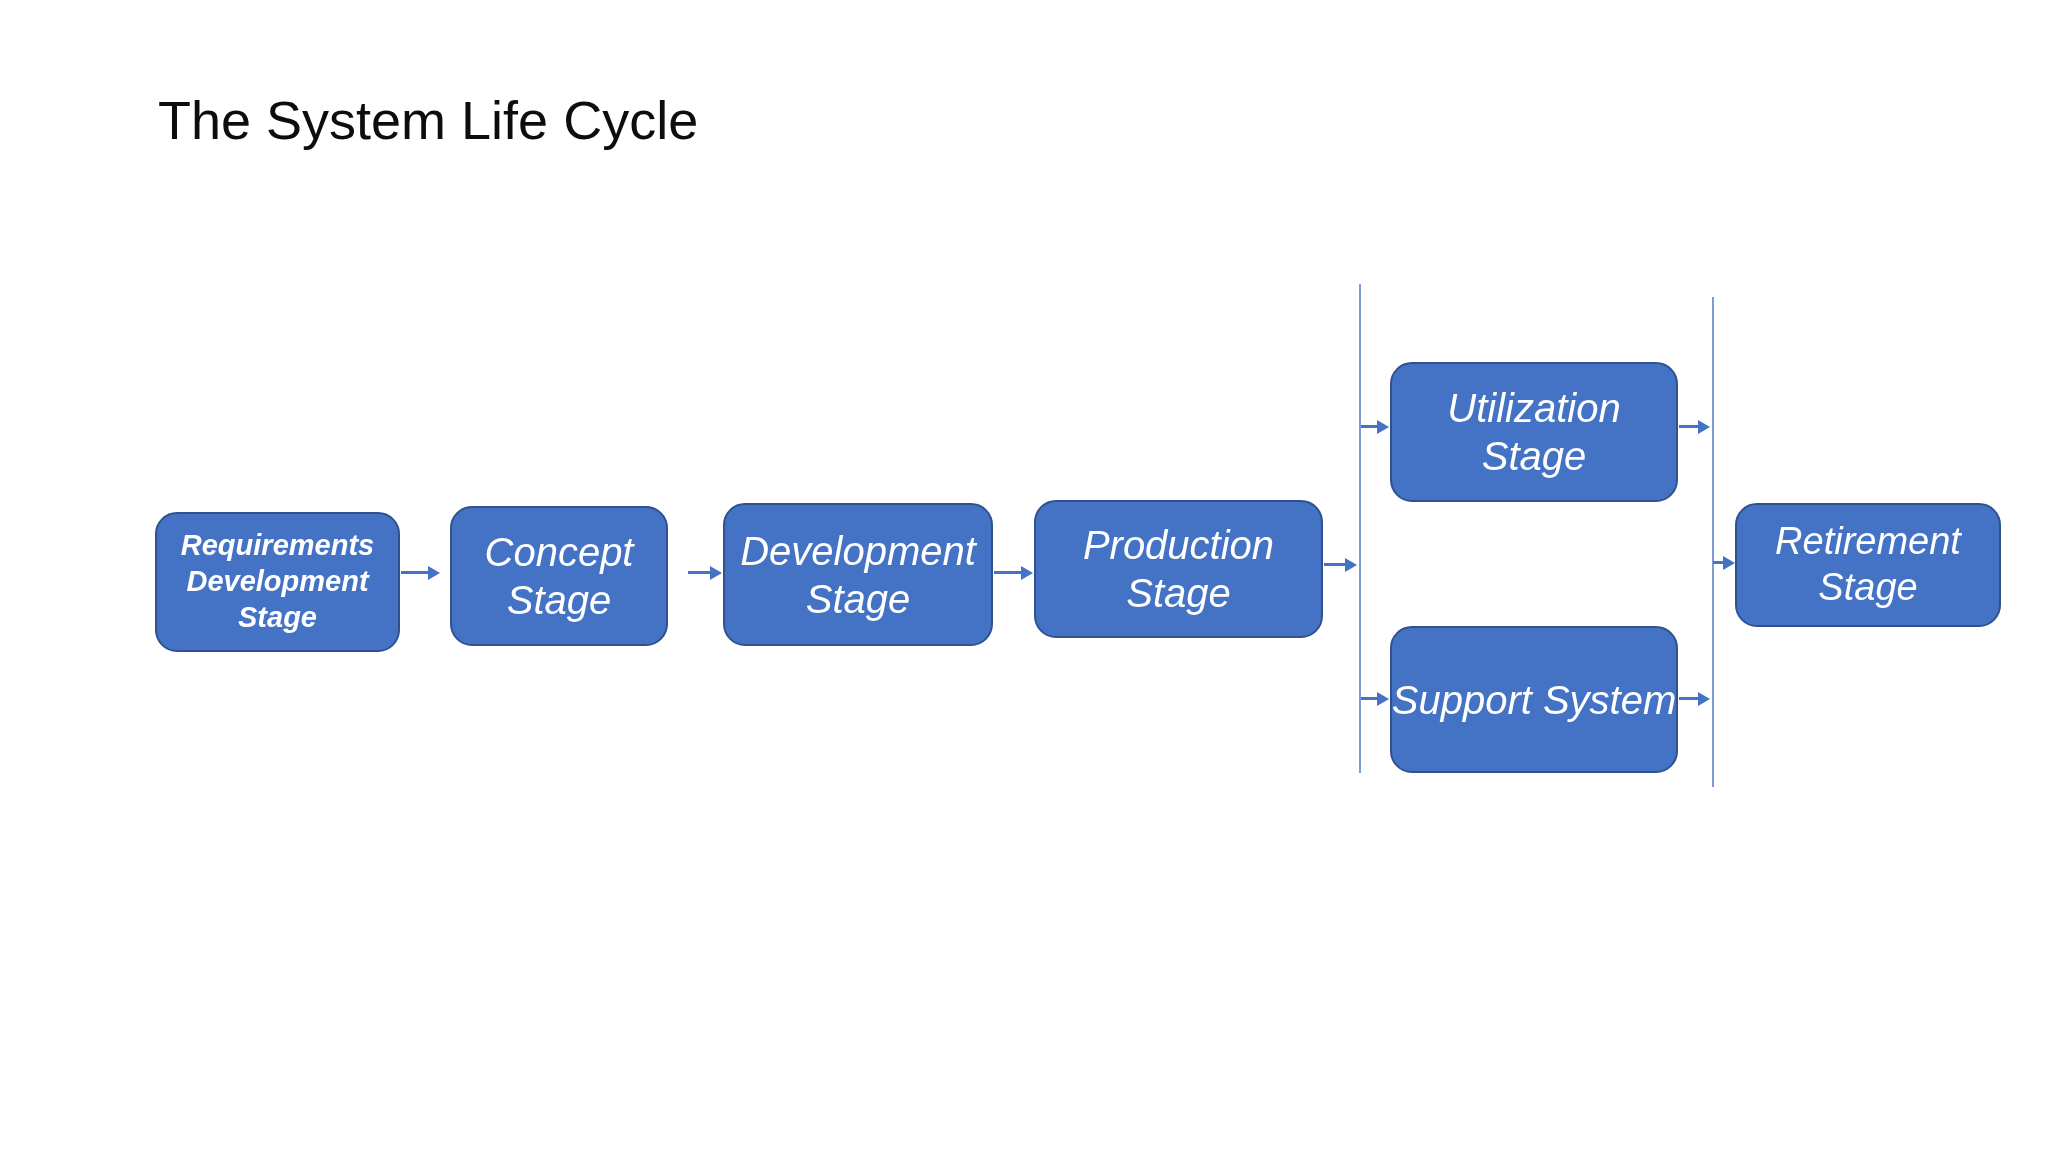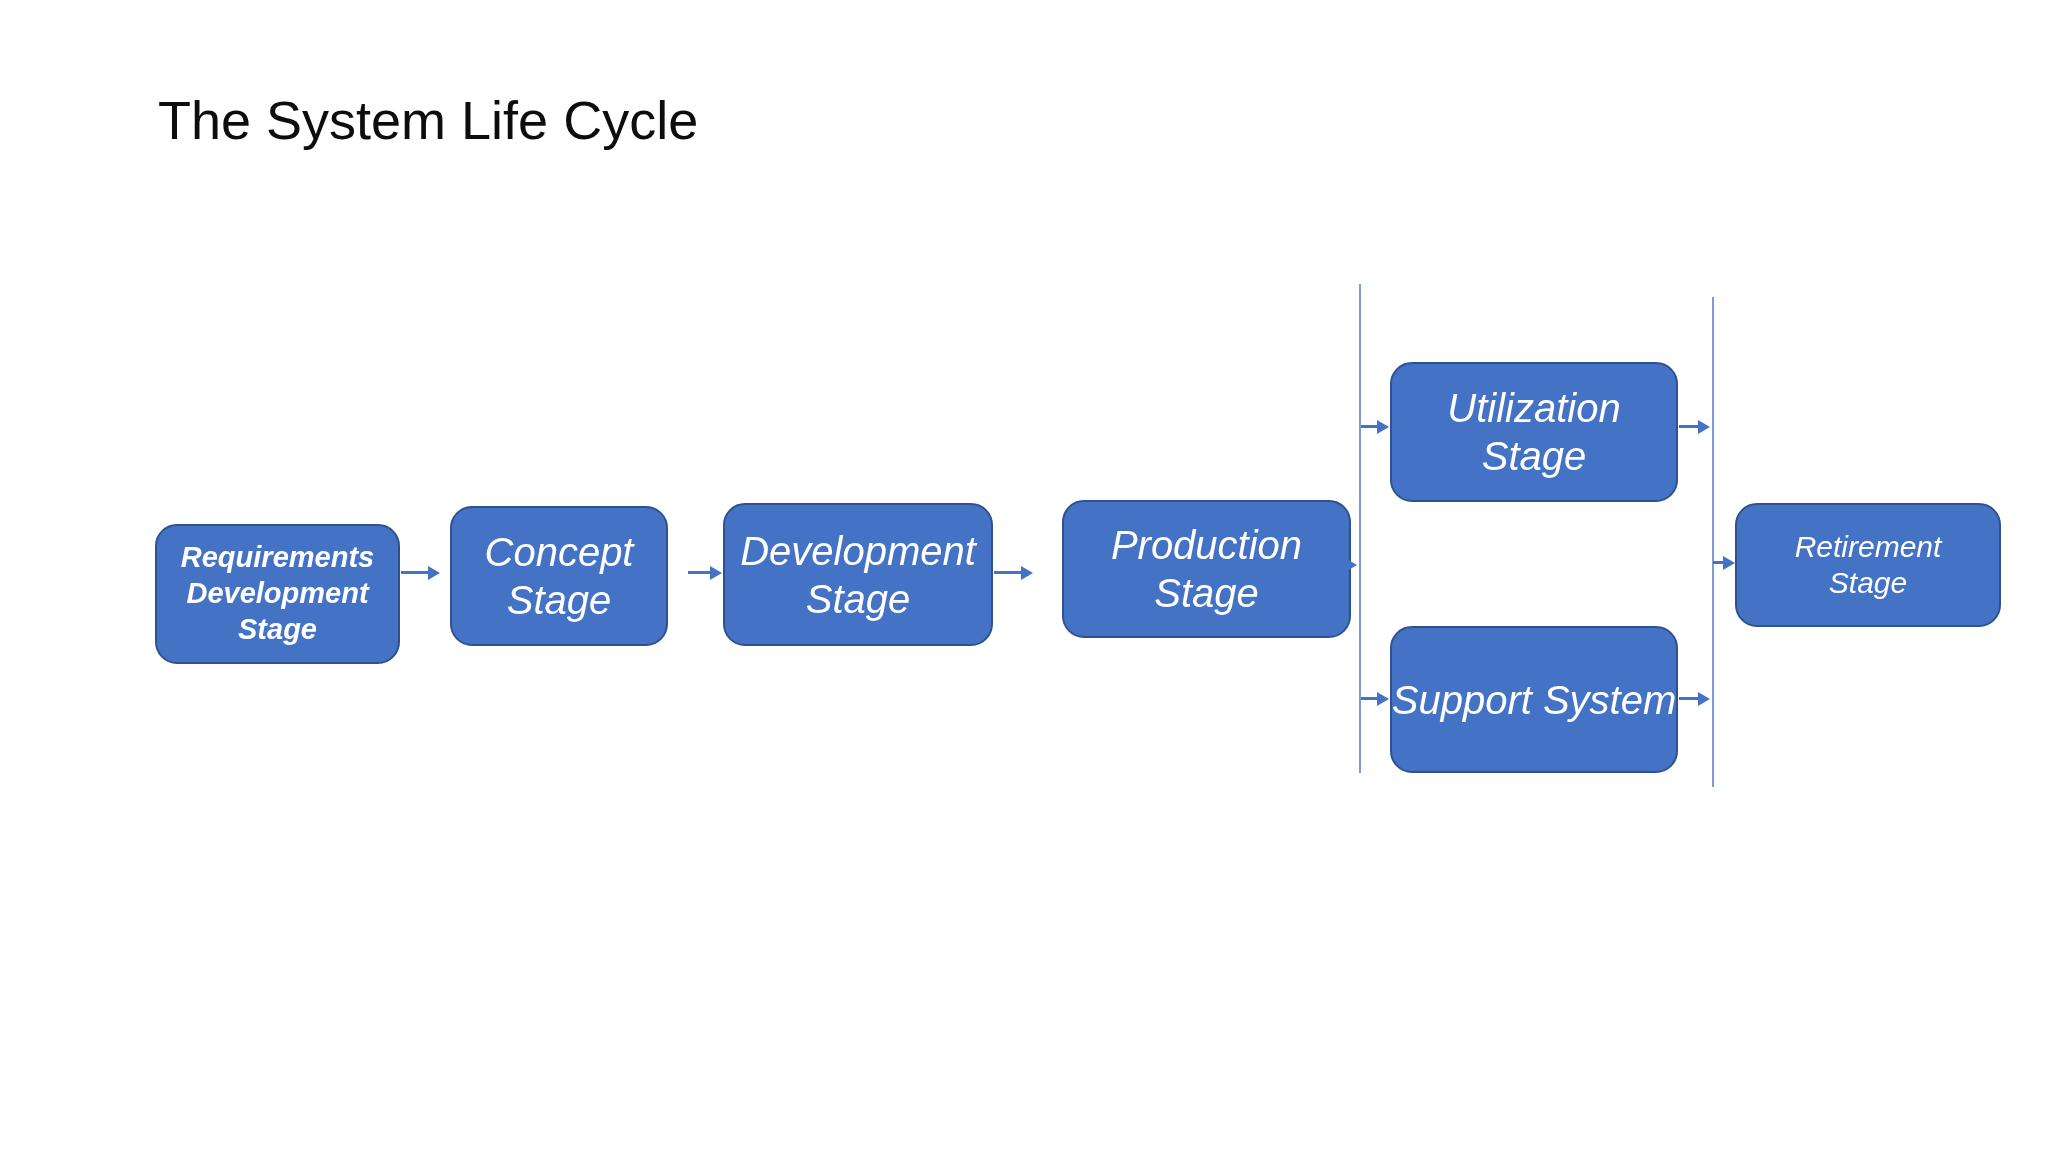--- a/index.html
+++ b/index.html
@@ -43,21 +43,21 @@
     white-space: pre;
     font-size: 40px;
     line-height: 1.2;
   }
   .stage-label.small-bold {
     font-size: 29px;
     font-weight: bold;
     line-height: 1.24;
   }
   .stage-label.slightly-small {
-    font-size: 30px;
+    font-size: 38px;
   }
   .arrow {
     position: absolute;
     height: 3px;
     background: var(--connector, #4472C4);
   }
   .arrow::after {
     content: "";
     position: absolute;
     right: -12px;
@@ -75,37 +75,37 @@
     background: var(--vertical-line, #7D9BD6);
   }
 </style>
 </head>
 <body>
 
 <div class="slide">
 
   <div class="slide-title">The System Life Cycle</div>
 
-  <div class="stage" style="left:155px; top:524px; width:245px; height:140px;">
+  <div class="stage" style="left:155px; top:512px; width:245px; height:140px;">
     <span class="stage-label small-bold">Requirements
 Development
 Stage</span>
   </div>
 
   <div class="stage" style="left:450px; top:506px; width:218px; height:140px;">
     <span class="stage-label">Concept
 Stage</span>
   </div>
 
   <div class="stage" style="left:723px; top:503px; width:270px; height:143px;">
     <span class="stage-label">Development
 Stage</span>
   </div>
 
-  <div class="stage" style="left:1062px; top:500px; width:289px; height:138px;">
+  <div class="stage" style="left:1034px; top:500px; width:289px; height:138px;">
     <span class="stage-label">Production
 Stage</span>
   </div>
 
   <div class="stage" style="left:1390px; top:362px; width:288px; height:140px;">
     <span class="stage-label">Utilization
 Stage</span>
   </div>
 
   <div class="stage" style="left:1390px; top:626px; width:288px; height:147px;">

